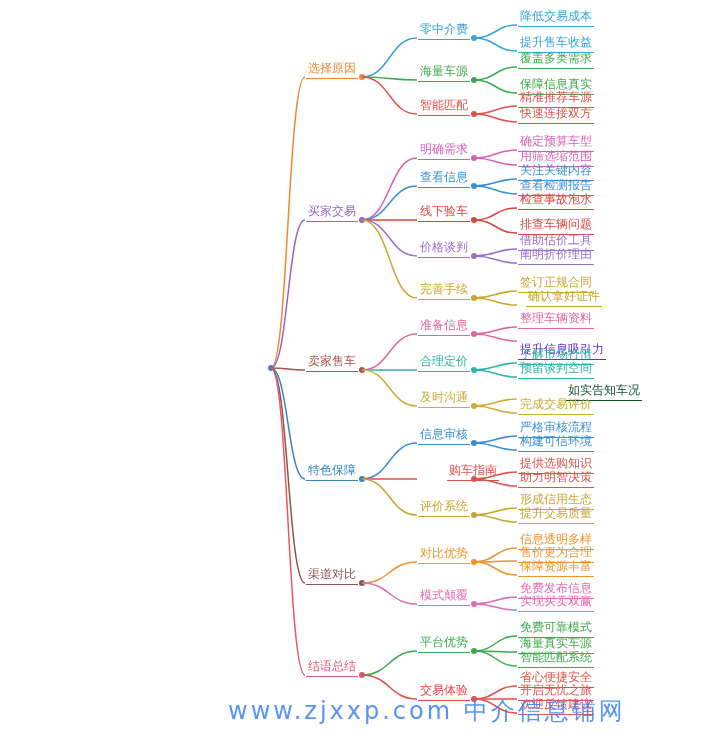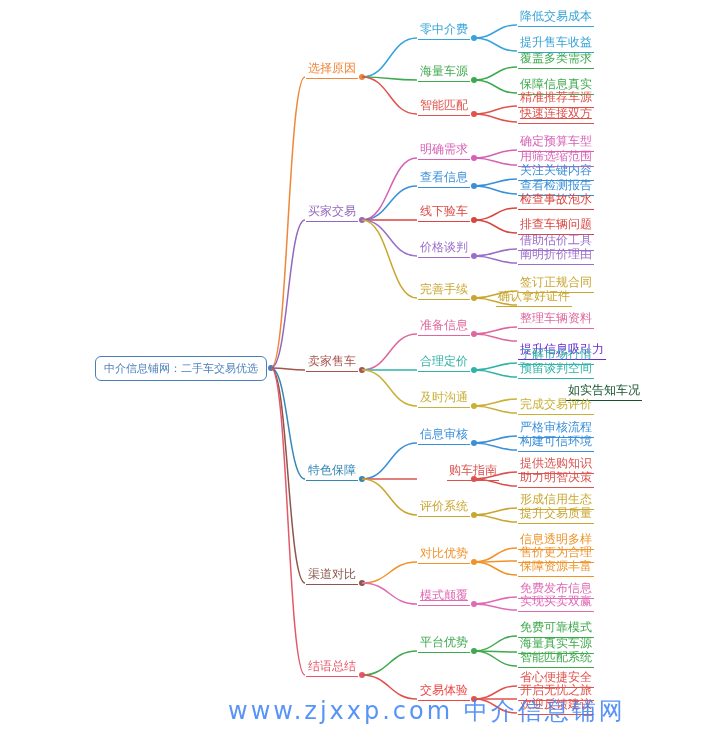--- a/index.html
+++ b/index.html
@@ -132,47 +132,46 @@
       <path d="M474,651 C495.5,651 495.5,636 517,636" fill="none" stroke="#3fa94f" stroke-width="1.5"></path>
       <path d="M474,651 C495.5,651 495.5,652 517,652" fill="none" stroke="#3fa94f" stroke-width="1.5"></path>
       <path d="M474,651 C495.5,651 495.5,666 517,666" fill="none" stroke="#3fa94f" stroke-width="1.5"></path>
       <path d="M362,675 C389.5,675 389.5,699 417,699" fill="none" stroke="#e0524b" stroke-width="1.5"></path>
       <circle cx="474" cy="699" r="3" fill="#e0524b"></circle>
       <path d="M474,699 C495.5,699 495.5,686 517,686" fill="none" stroke="#e0524b" stroke-width="1.5"></path>
       <path d="M474,699 C495.5,699 495.5,699 517,699" fill="none" stroke="#e0524b" stroke-width="1.5"></path>
       <path d="M474,699 C495.5,699 495.5,713 517,713" fill="none" stroke="#e0524b" stroke-width="1.5"></path>
     </svg>
 
-<div class="node root" style="color: rgb(74, 126, 187); left: 95px; top: 355.5px;">中介信息铺网：二手车交易优选</div>
     <div class="node" style="color: rgb(239, 134, 56); left: 306px; top: 60px;">选择原因</div>
     <div class="node" style="color: rgb(54, 163, 218); left: 418px; top: 21px;">零中介费</div>
     <div class="node" style="color: rgb(54, 163, 218); left: 518px; top: 8px;">降低交易成本</div>
     <div class="node" style="color: rgb(54, 163, 218); left: 518px; top: 34px;">提升售车收益</div>
     <div class="node" style="color: rgb(63, 169, 79); left: 418px; top: 63px;">海量车源</div>
     <div class="node" style="color: rgb(63, 169, 79); left: 518px; top: 50px;">覆盖多类需求</div>
     <div class="node" style="color: rgb(63, 169, 79); left: 518px; top: 76px;">保障信息真实</div>
     <div class="node" style="color: rgb(224, 82, 75); left: 418px; top: 97px;">智能匹配</div>
     <div class="node" style="color: rgb(224, 82, 75); left: 518px; top: 89px;">精准推荐车源</div>
-    <div class="node" style="color: rgb(224, 82, 75); left: 518px; top: 105px; text-decoration: underline;">快速连接双方</div>
+    <div class="node" style="color: rgb(224, 82, 75); left: 518px; top: 105px;">快速连接双方</div>
     <div class="node" style="color: rgb(148, 103, 189); left: 306px; top: 203px; text-align: right;">买家交易</div>
     <div class="node" style="color: rgb(215, 95, 180); left: 418px; top: 141px;">明确需求</div>
     <div class="node" style="color: rgb(215, 95, 180); left: 518px; top: 133px;">确定预算车型</div>
     <div class="node" style="color: rgb(215, 95, 180); left: 518px; top: 148px;">用筛选缩范围</div>
     <div class="node" style="color: rgb(58, 143, 217); left: 418px; top: 169px;">查看信息</div>
     <div class="node" style="color: rgb(58, 143, 217); left: 518px; top: 162px;">关注关键内容</div>
     <div class="node" style="color: rgb(58, 143, 217); left: 518px; top: 177px;">查看检测报告</div>
     <div class="node" style="color: rgb(217, 69, 63); left: 418px; top: 203px;">线下验车</div>
     <div class="node" style="color: rgb(217, 69, 63); left: 518px; top: 191px;">检查事故泡水</div>
     <div class="node" style="color: rgb(217, 69, 63); left: 518px; top: 216px;">排查车辆问题</div>
     <div class="node" style="color: rgb(155, 110, 200); left: 418px; top: 239px;">价格谈判</div>
     <div class="node" style="color: rgb(155, 110, 200); left: 518px; top: 232px;">借助估价工具</div>
     <div class="node" style="color: rgb(155, 110, 200); left: 518px; top: 246px;">阐明折价理由</div>
     <div class="node" style="color: rgb(201, 166, 47); left: 418px; top: 281px;">完善手续</div>
     <div class="node" style="color: rgb(201, 166, 47); left: 518px; top: 274px;">签订正规合同</div>
-    <div class="node" style="color: rgb(201, 166, 47); left: 496px; top: 288px;">确认拿好证件</div>
+    <div class="node" style="color: rgb(201, 166, 47); left: 526px; top: 288px;">确认拿好证件</div>
     <div class="node" style="color: rgb(168, 83, 75); left: 306px; top: 353px;">卖家售车</div>
     <div class="node" style="color: rgb(224, 103, 157); left: 418px; top: 317px;">准备信息</div>
     <div class="node" style="color: rgb(224, 103, 157); left: 518px; top: 310px;">整理车辆资料</div>
     <div class="node" style="color: #6d28d9; left: 518px; top: 324px; margin-top: 17px;">提升信息吸引力</div>
     <div class="node" style="color: rgb(47, 179, 166); left: 418px; top: 353px;">合理定价</div>
     <div class="node" style="color: rgb(47, 179, 166); left: 518px; top: 346px;">了解市场行情</div>
     <div class="node" style="color: rgb(47, 179, 166); left: 518px; top: 360px;">预留谈判空间</div>
     <div class="node" style="color: rgb(201, 176, 55); left: 418px; top: 389px;">及时沟通</div>
     <div class="node" style="color: #14532d; left: 518px; top: 382px; margin-left: 48px;">如实告知车况</div>
     <div class="node" style="color: rgb(201, 176, 55); left: 518px; top: 396px;">完成交易评价</div>
@@ -184,21 +183,21 @@
     <div class="node" style="color: rgb(217, 83, 79); left: 518px; top: 455px;">提供选购知识</div>
     <div class="node" style="color: rgb(217, 83, 79); left: 518px; top: 469px;">助力明智决策</div>
     <div class="node" style="color: rgb(201, 166, 47); left: 418px; top: 498px;">评价系统</div>
     <div class="node" style="color: rgb(201, 166, 47); left: 518px; top: 491px;">形成信用生态</div>
     <div class="node" style="color: rgb(201, 166, 47); left: 518px; top: 505px;">提升交易质量</div>
     <div class="node" style="color: rgb(140, 86, 75); left: 306px; top: 566px;">渠道对比</div>
     <div class="node" style="color: rgb(240, 147, 43); left: 418px; top: 545px;">对比优势</div>
     <div class="node" style="color: rgb(240, 147, 43); left: 518px; top: 531px;">信息透明多样</div>
     <div class="node" style="color: rgb(240, 147, 43); left: 518px; top: 544px;">售价更为合理</div>
     <div class="node" style="color: rgb(240, 147, 43); left: 518px; top: 558px;">保障资源丰富</div>
-    <div class="node" style="color: rgb(224, 107, 181); left: 418px; top: 587px; text-decoration: underline;">模式颠覆</div>
+    <div class="node" style="color: rgb(224, 107, 181); left: 418px; top: 587px;">模式颠覆</div>
     <div class="node" style="color: rgb(224, 107, 181); left: 518px; top: 580px;">免费发布信息</div>
     <div class="node" style="color: rgb(224, 107, 181); left: 518px; top: 593px;">实现买卖双赢</div>
     <div class="node" style="color: rgb(228, 88, 106); left: 306px; top: 658px;">结语总结</div>
     <div class="node" style="color: rgb(63, 169, 79); left: 418px; top: 634px;">平台优势</div>
     <div class="node" style="color: rgb(63, 169, 79); left: 518px; top: 619px;">免费可靠模式</div>
     <div class="node" style="color: rgb(63, 169, 79); left: 518px; top: 635px;">海量真实车源</div>
     <div class="node" style="color: rgb(63, 169, 79); left: 518px; top: 649px;">智能匹配系统</div>
     <div class="node" style="color: #ef4444; left: 418px; top: 682px;">交易体验</div>
     <div class="node" style="color: rgb(224, 82, 75); left: 518px; top: 669px;">省心便捷安全</div>
     <div class="node" style="color: rgb(224, 82, 75); left: 518px; top: 682px;">开启无忧之旅</div>

